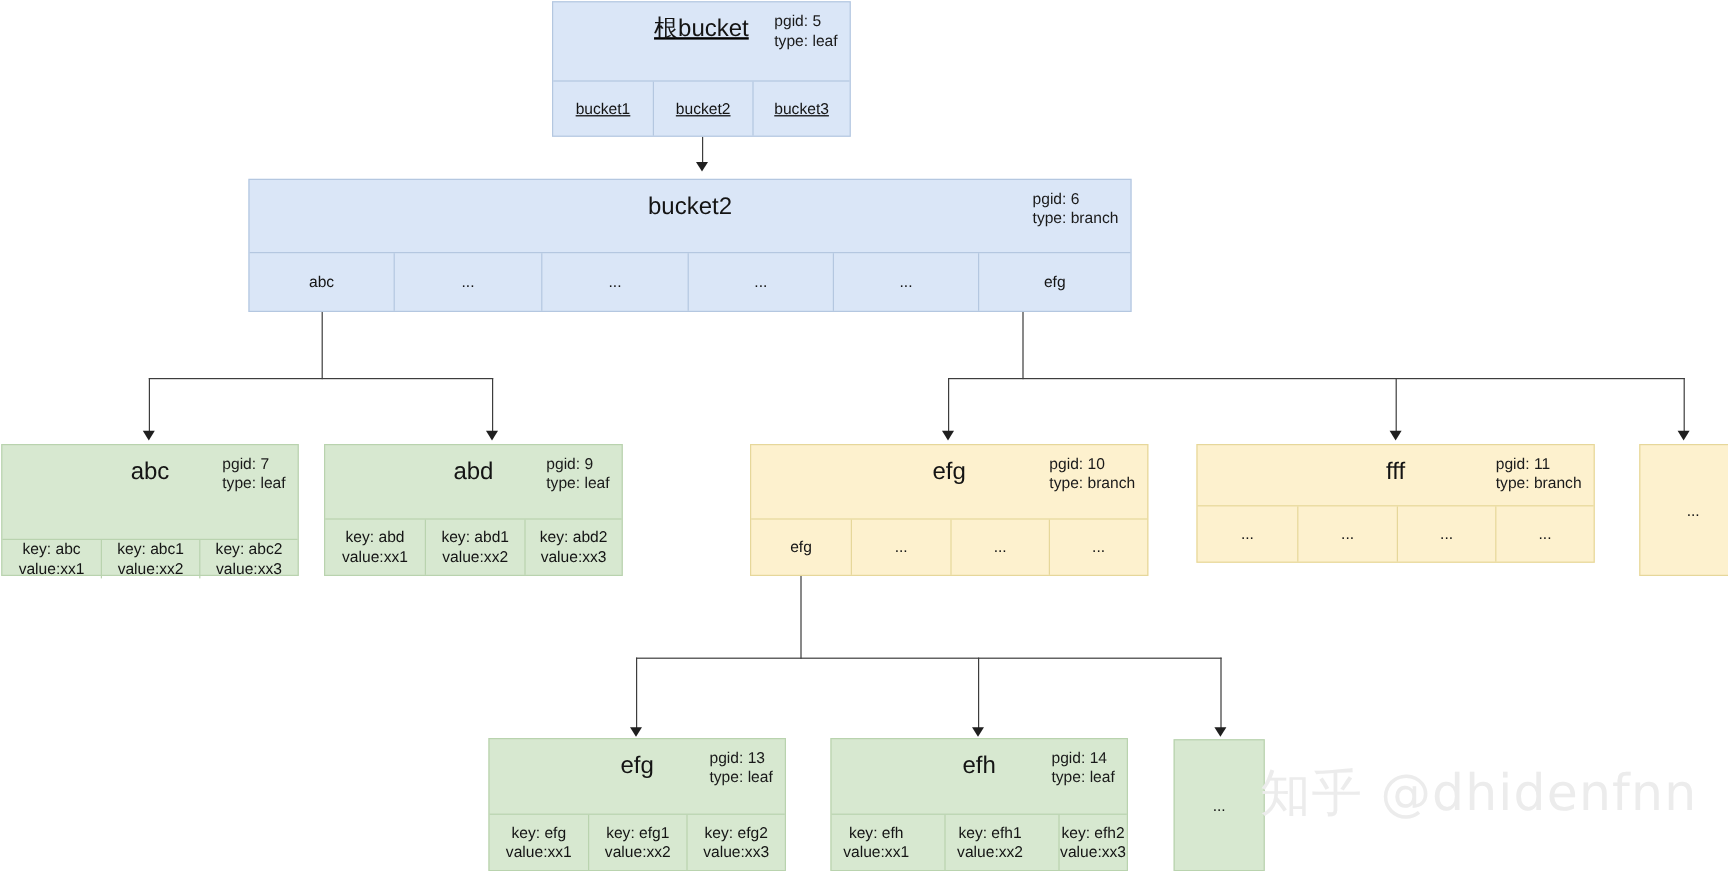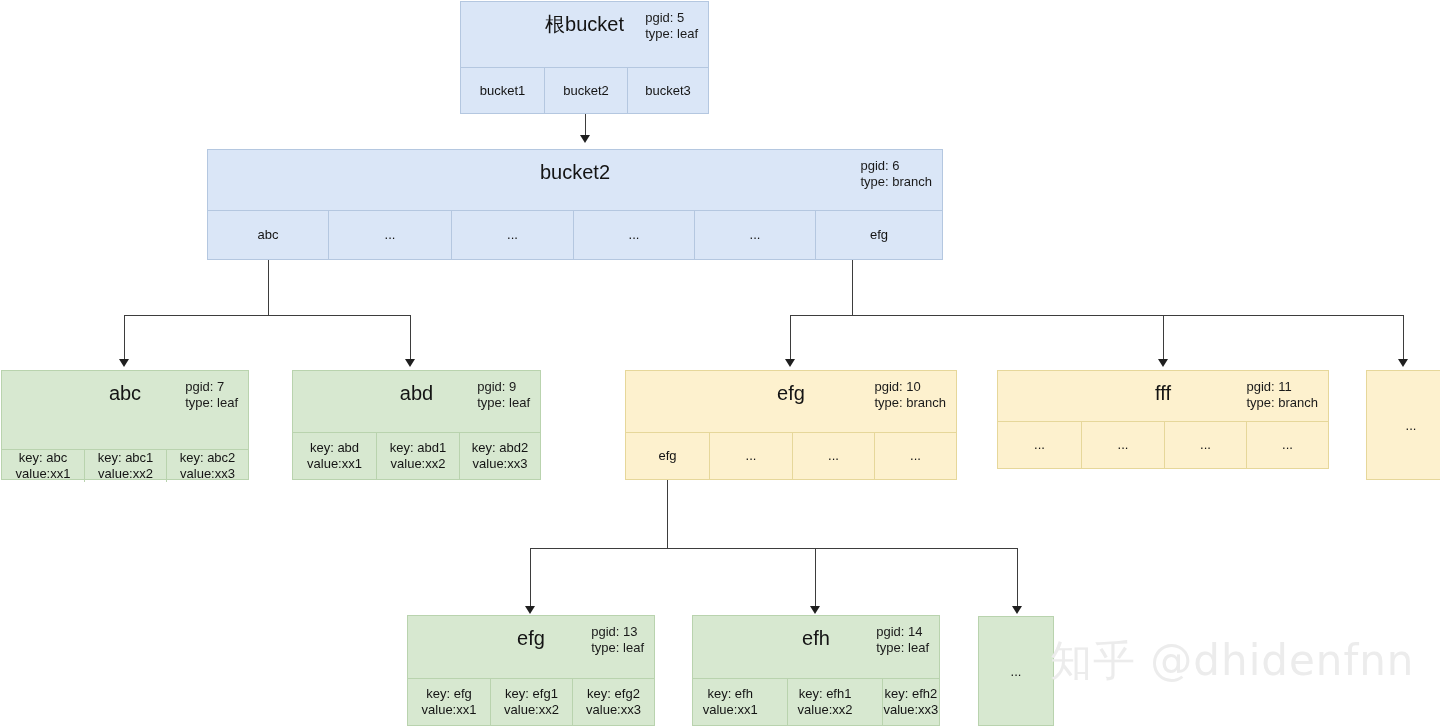--- a/index.html
+++ b/index.html
@@ -179,21 +179,21 @@
 
   <div class="conn vline" style="left:667px; top:480px; height:69px;"></div>
   <div class="conn hline" style="left:530px; top:548px; width:488px;"></div>
   <div class="conn vline" style="left:530px; top:548px; height:60px;"></div>
   <div class="arrowhead" style="left:525px; top:606px;"></div>
   <div class="conn vline" style="left:815px; top:548px; height:60px;"></div>
   <div class="arrowhead" style="left:810px; top:606px;"></div>
   <div class="conn vline" style="left:1017px; top:548px; height:60px;"></div>
   <div class="arrowhead" style="left:1012px; top:606px;"></div>
 
-  <div class="node bucket" style="left:460px; top:1px; width:249px; height:113px;">
+  <div class="node bucket" style="left:460px; top:1px; width:249px; height:113px;text-decoration:underline;">
     <div class="node-head">
       <div class="node-title">根bucket</div>
       <div class="node-meta">
         <div>pgid: 5</div>
         <div>type: leaf</div>
       </div>
     </div>
     <div class="node-cells" style="height:45px;">
       <div class="cell" style="width:83px;">
         <span>bucket1</span>
@@ -254,21 +254,21 @@
         <span class="kv-line">key: abc1</span>
         <span class="kv-line">value:xx2</span>
       </div>
       <div class="cell" style="width:82px;">
         <span class="kv-line">key: abc2</span>
         <span class="kv-line">value:xx3</span>
       </div>
     </div>
   </div>
 
-  <div class="node leaf" style="left:292px; top:370px; width:249px; height:110px;">
+  <div class="node leaf" style="left:270px; top:370px; width:249px; height:110px;">
     <div class="node-head">
       <div class="node-title">abd</div>
       <div class="node-meta">
         <div>pgid: 9</div>
         <div>type: leaf</div>
       </div>
     </div>
     <div class="node-cells" style="height:46px;">
       <div class="cell" style="width:83px;text-align:center;">
         <span class="kv-line">key: abd</span>

